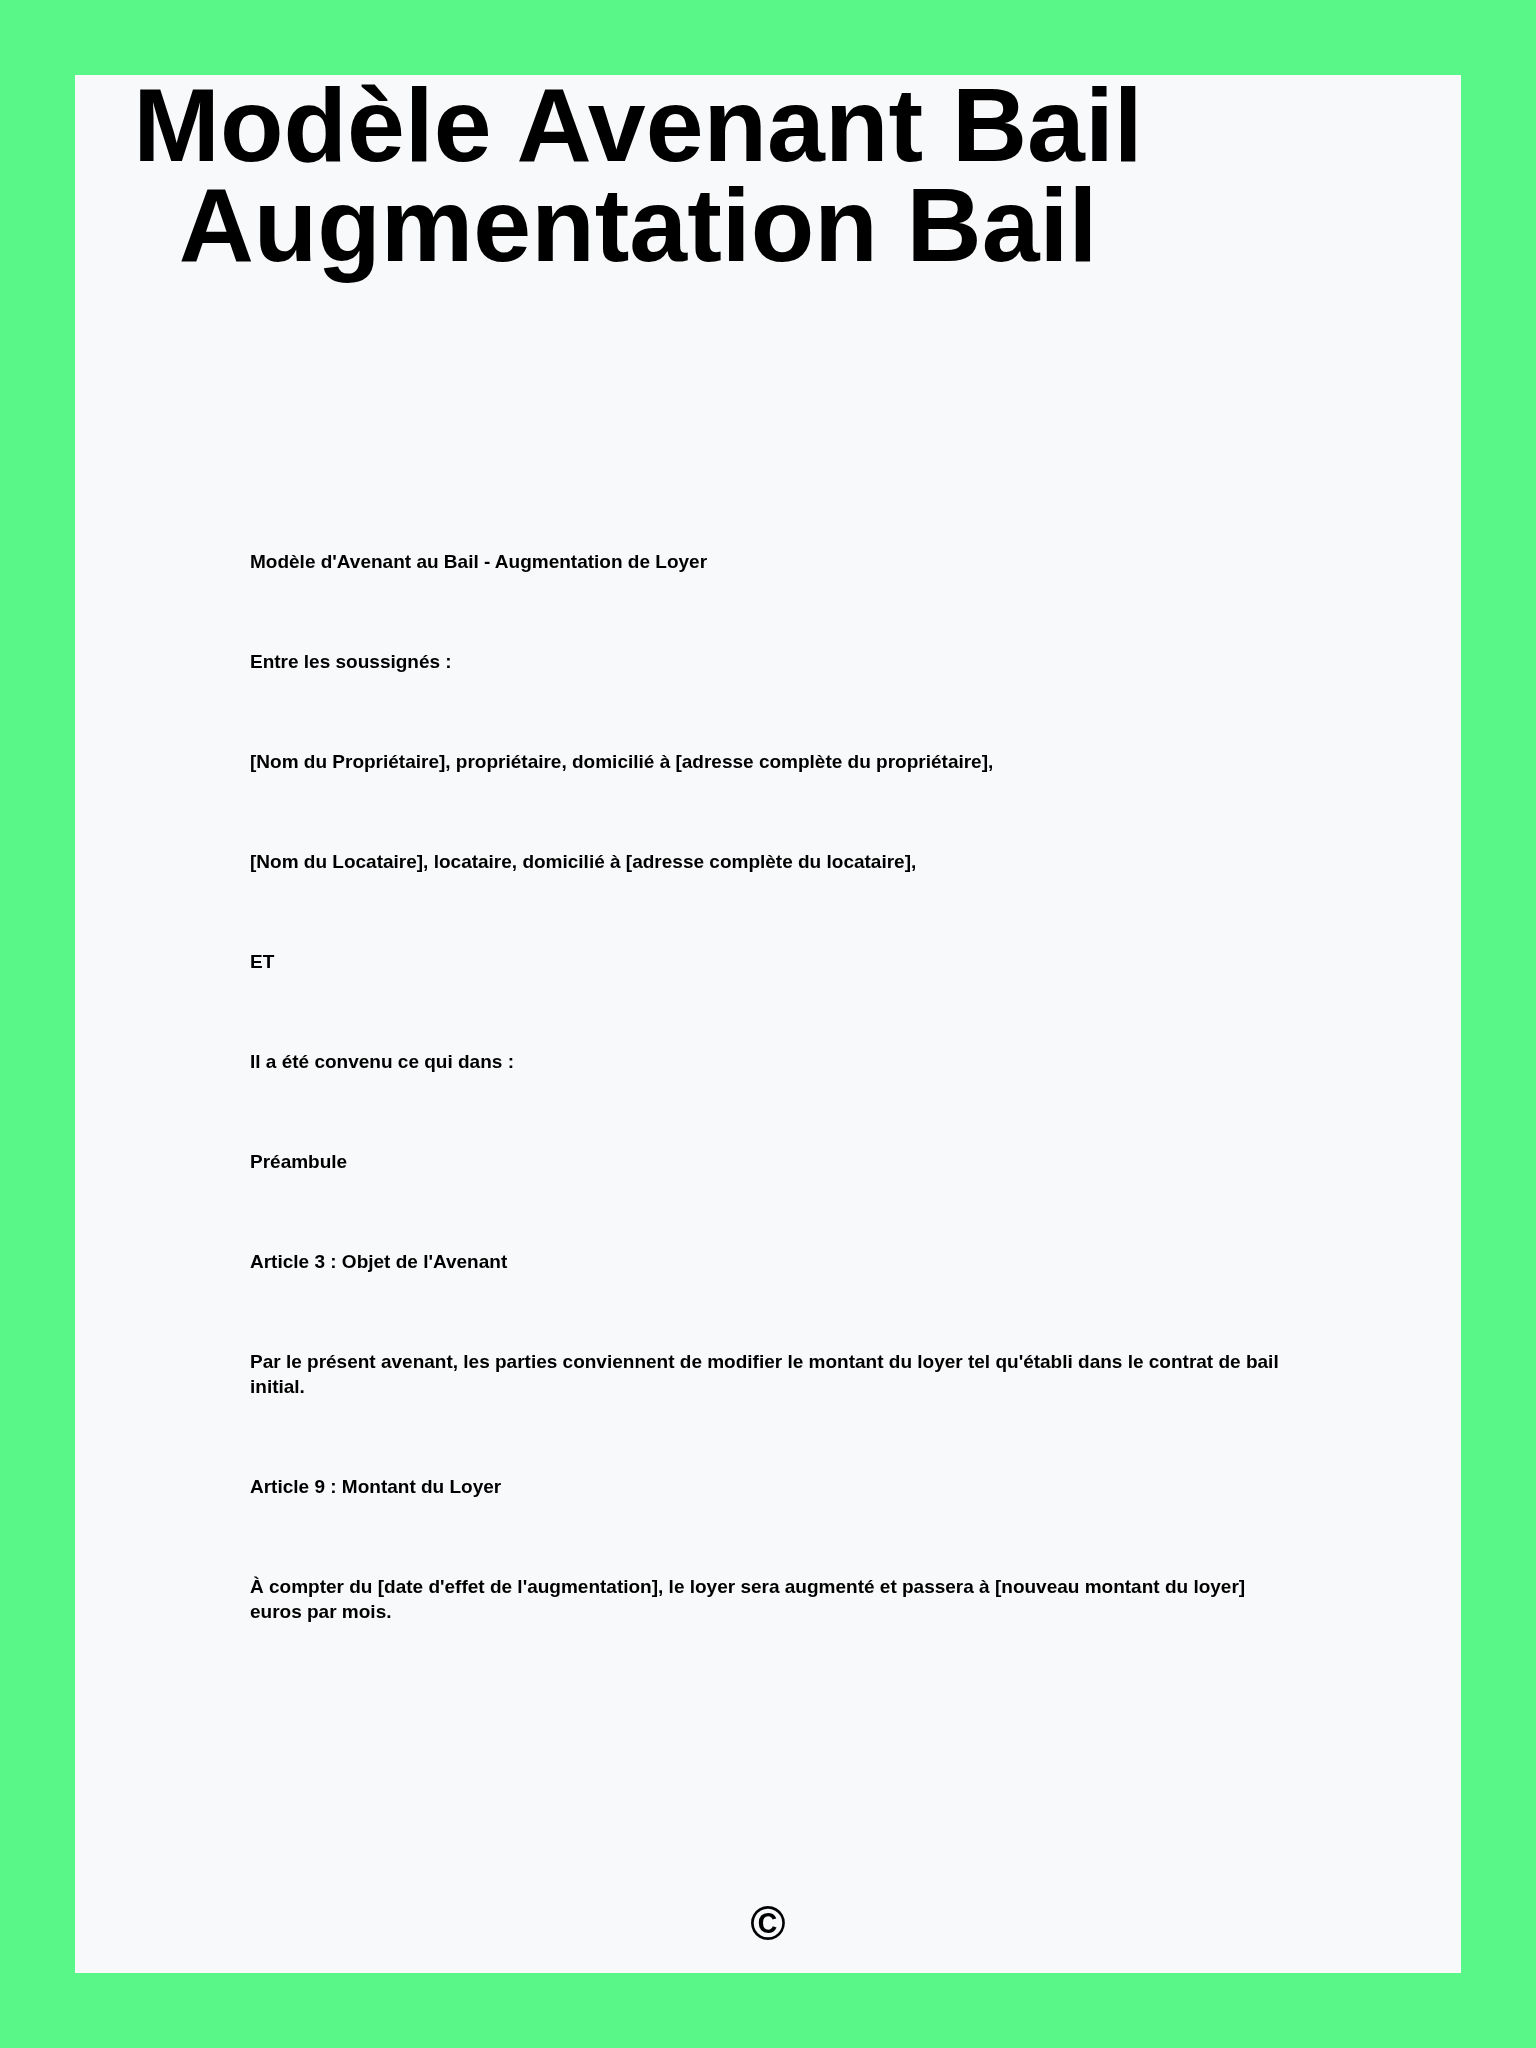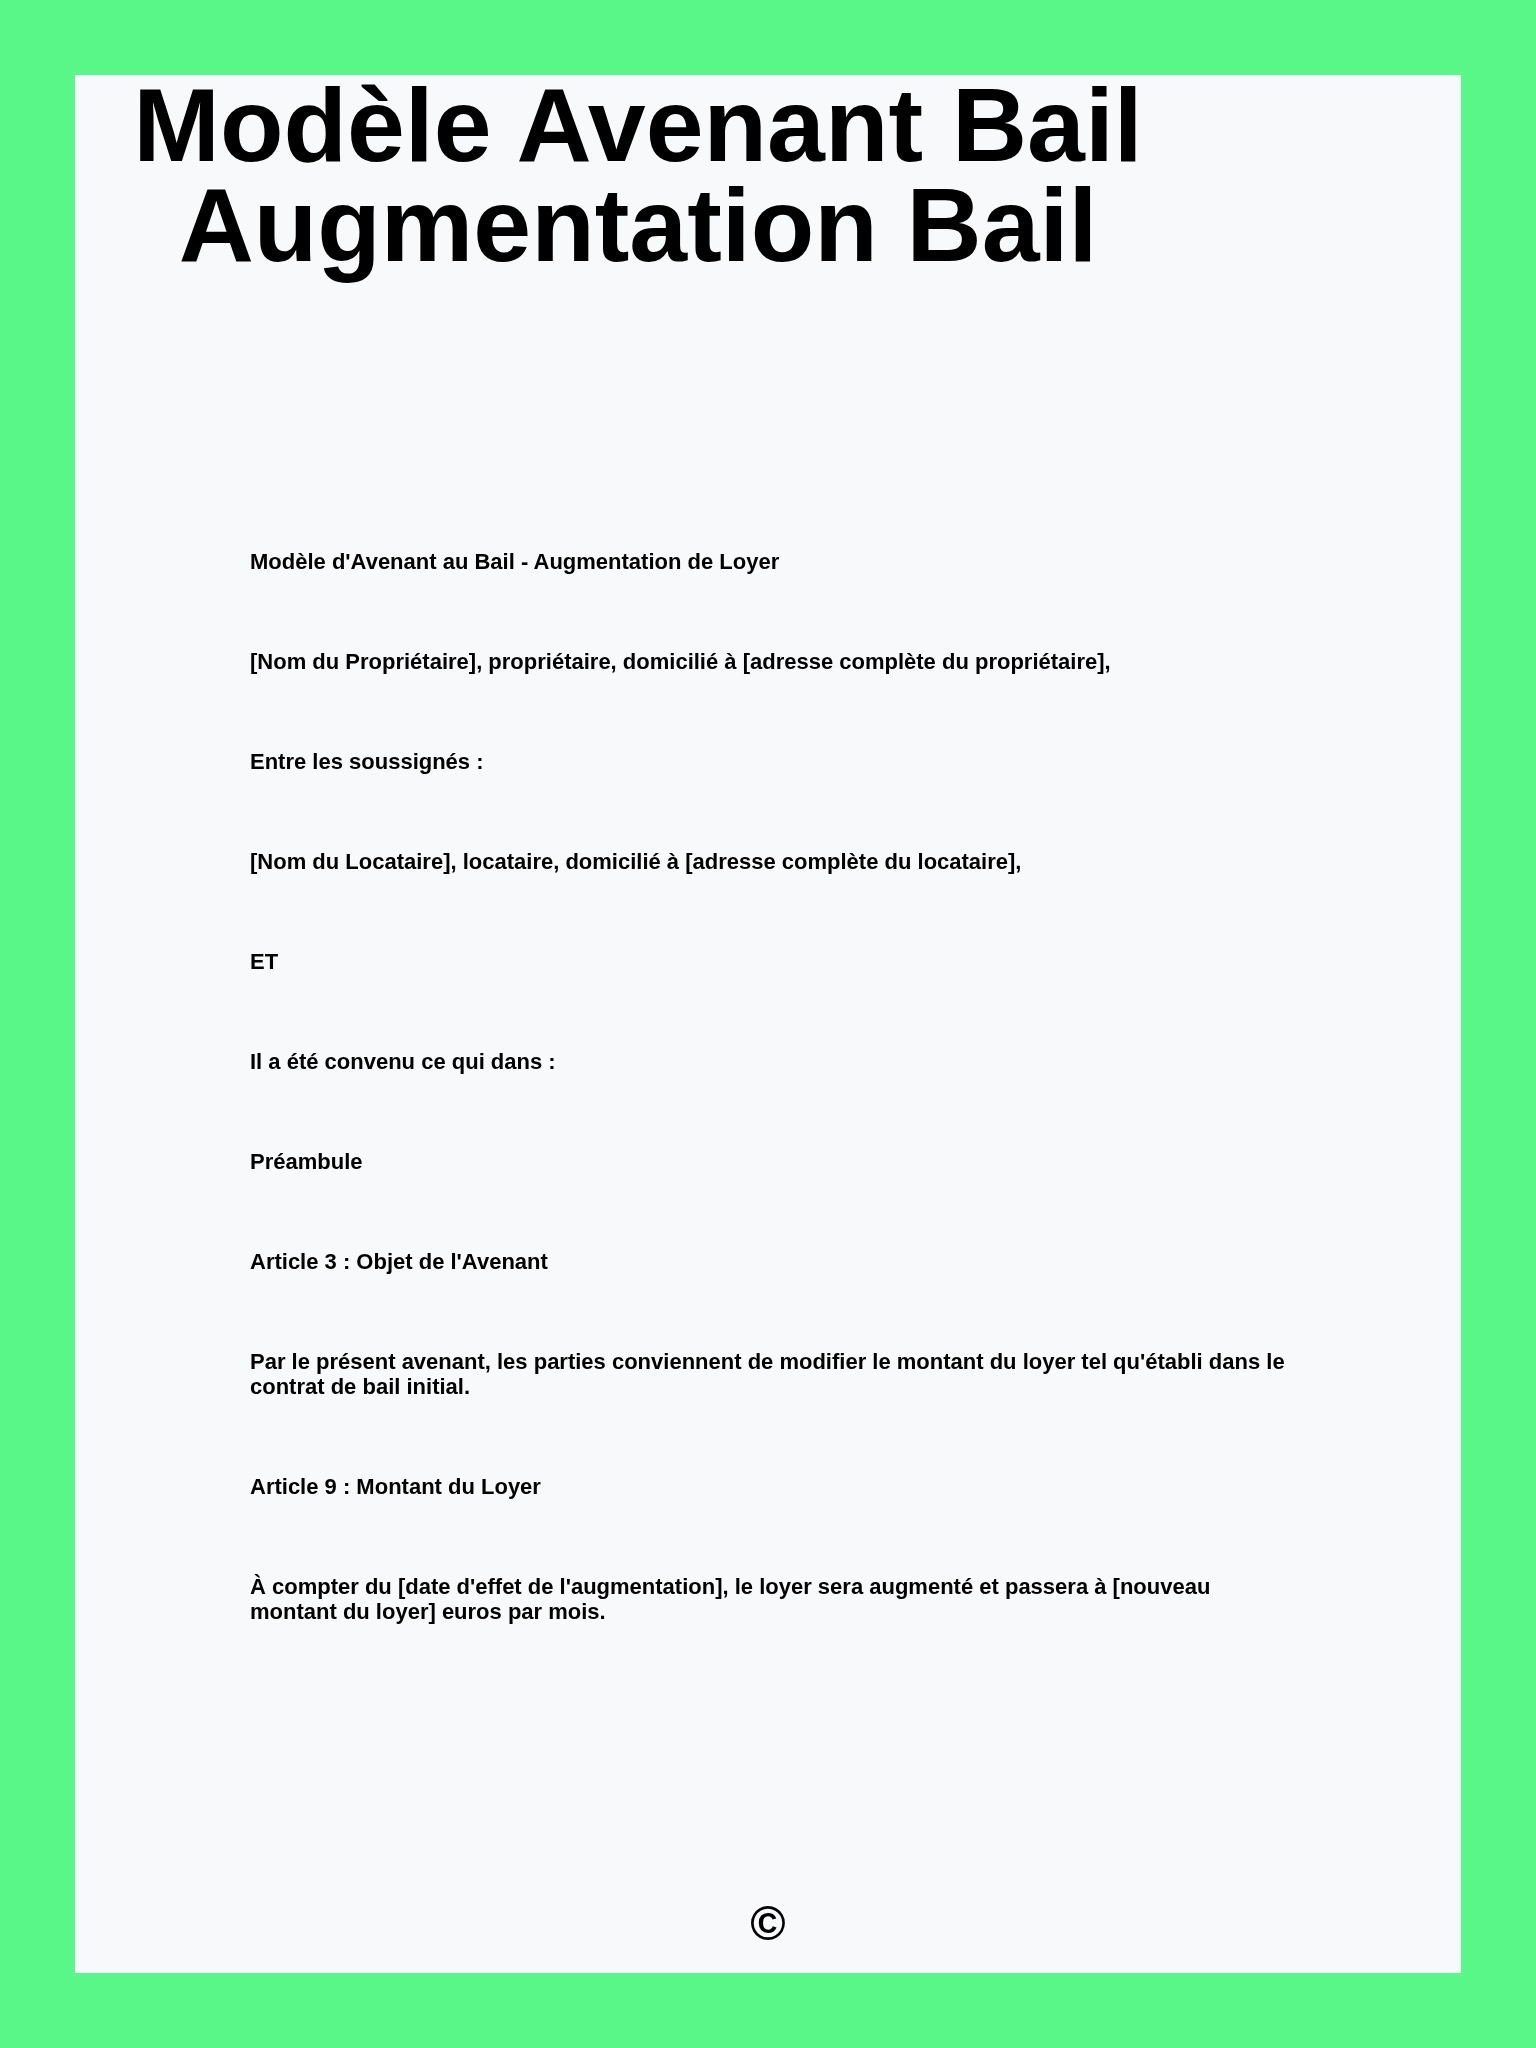--- a/index.html
+++ b/index.html
@@ -38,21 +38,21 @@
     }
     .content {
       position: absolute;
       left: 175px;
       top: 474px;
       width: 1040px;
     }
     .para {
       margin: 0 0 75px 0;
       font-weight: bold;
-      font-size: 22px;
+      font-size: 19px;
       line-height: 25px;
     }
     .copyright {
       position: absolute;
       left: 0;
       top: 1823px;
       width: 1386px;
       text-align: center;
       font-size: 48px;
       line-height: 52px;
@@ -63,22 +63,22 @@
 <body>
 
 <div class="page">
   <h1 class="title" style="top:248px;">
     <span>Modèle Avenant Bail</span><br>
     <span>Augmentation Bail</span>
   </h1>
 
   <div class="content">
     <p class="para">Modèle d'Avenant au Bail - Augmentation de Loyer</p>
+    <p class="para">Entre les soussignés :</p>
     <p class="para">[Nom du Propriétaire], propriétaire, domicilié à [adresse complète du propriétaire],</p>
-    <p class="para">Entre les soussignés :</p>
     <p class="para">[Nom du Locataire], locataire, domicilié à [adresse complète du locataire],</p>
     <p class="para">ET</p>
     <p class="para">Il a été convenu ce qui dans :</p>
     <p class="para">Préambule</p>
     <p class="para">Article 3 : Objet de l'Avenant</p>
     <p class="para">Par le présent avenant, les parties conviennent de modifier le montant du loyer tel qu'établi dans le contrat de bail initial.</p>
     <p class="para">Article 9 : Montant du Loyer</p>
     <p class="para">À compter du [date d'effet de l'augmentation], le loyer sera augmenté et passera à [nouveau montant du loyer] euros par mois.</p>
   </div>
 

